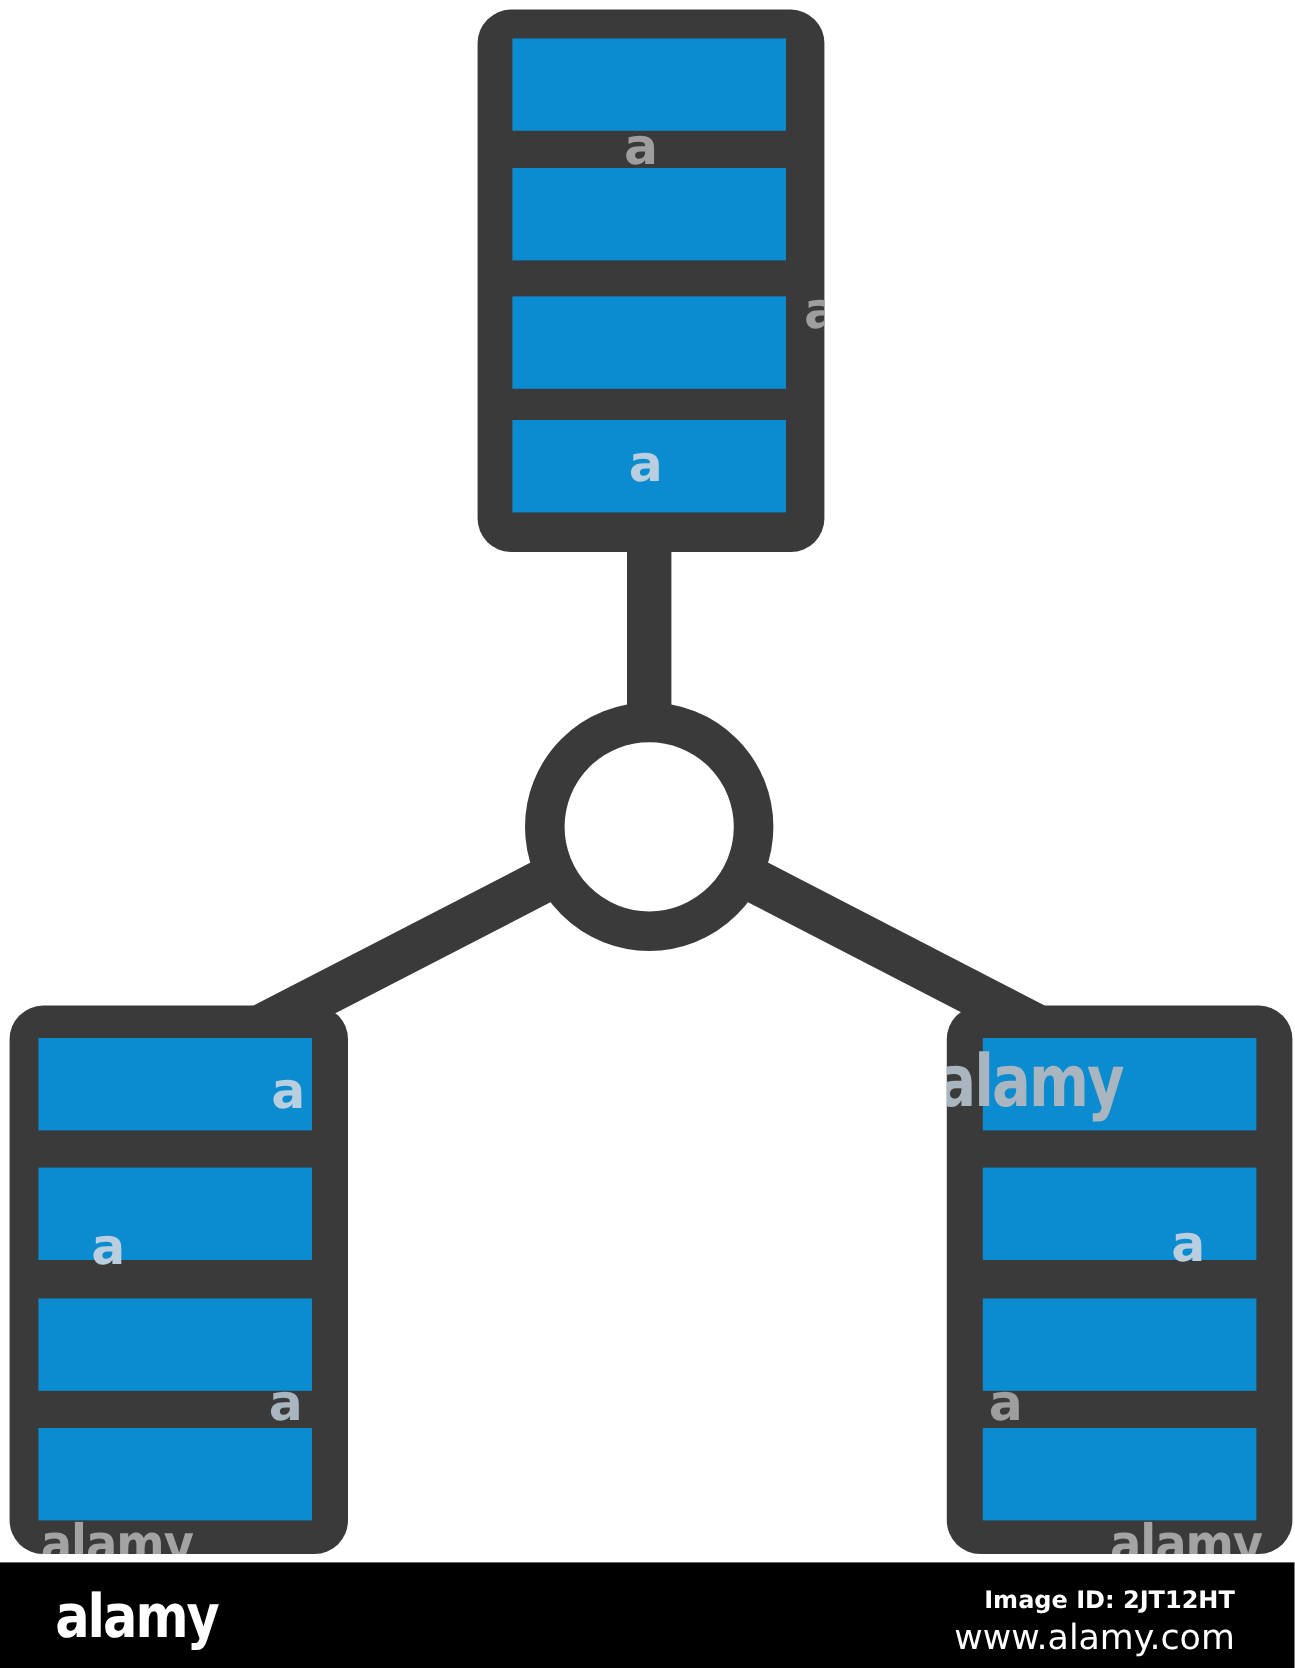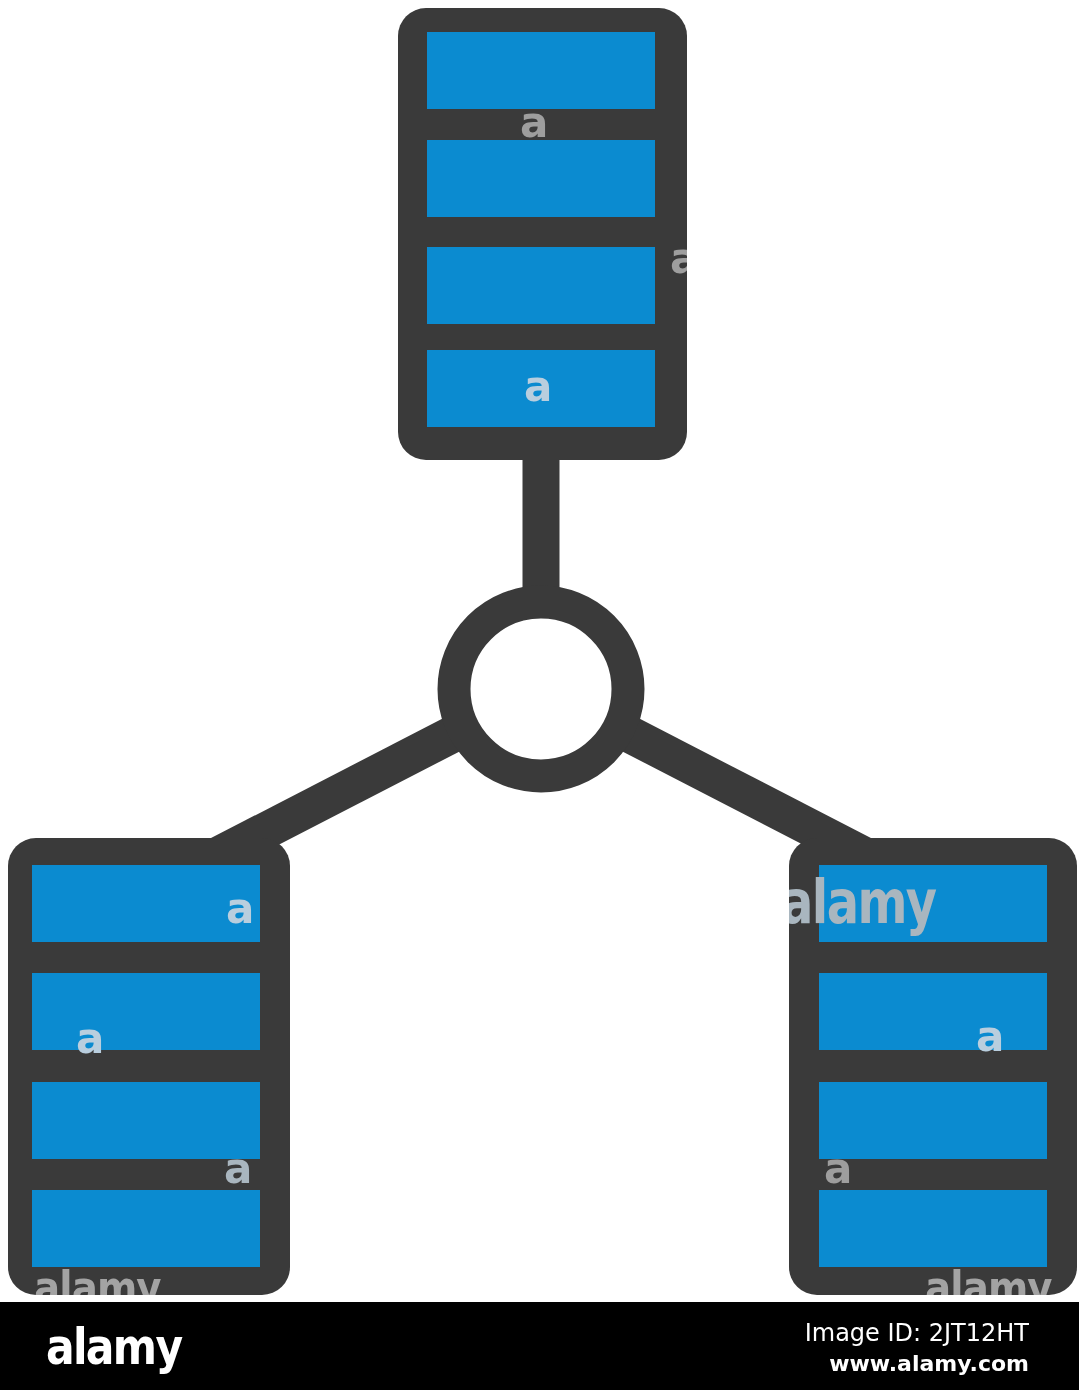--- a/index.html
+++ b/index.html
@@ -105,22 +105,22 @@
     transform: scaleX(0.85);
     transform-origin: left top;
   }
   .credit-right {
     position: absolute;
     right: 50px;
     top: 16px;
     text-align: right;
     color: #ffffff;
   }
-  .credit-id  { font-size: 24px; line-height: 30px; font-weight: normal; }
-  .credit-url { font-size: 22px; line-height: 32px; font-weight: bold; }
+  .credit-id  { font-size: 20px; line-height: 30px; font-weight: bold; }
+  .credit-url { font-size: 29px; line-height: 32px; font-weight: normal; }
 </style>
 </head>
 <body>
 
 <div class="canvas">
 
   <svg class="connector-layer" viewBox="0 0 1079 1390">
     <line x1="541" y1="450" x2="541" y2="605" stroke="#3a3a3a" stroke-width="37"></line>
     <line x1="455" y1="733" x2="205" y2="862" stroke="#3a3a3a" stroke-width="37"></line>
     <line x1="627" y1="733" x2="877" y2="862" stroke="#3a3a3a" stroke-width="37"></line>

